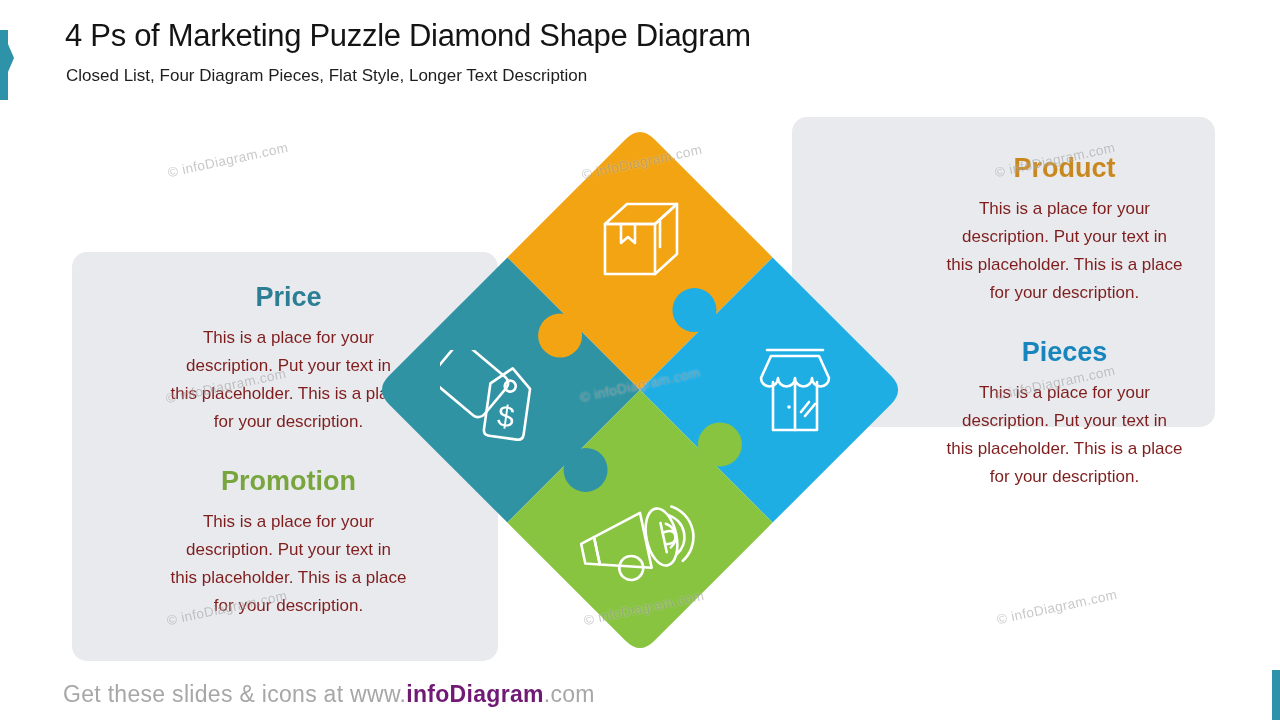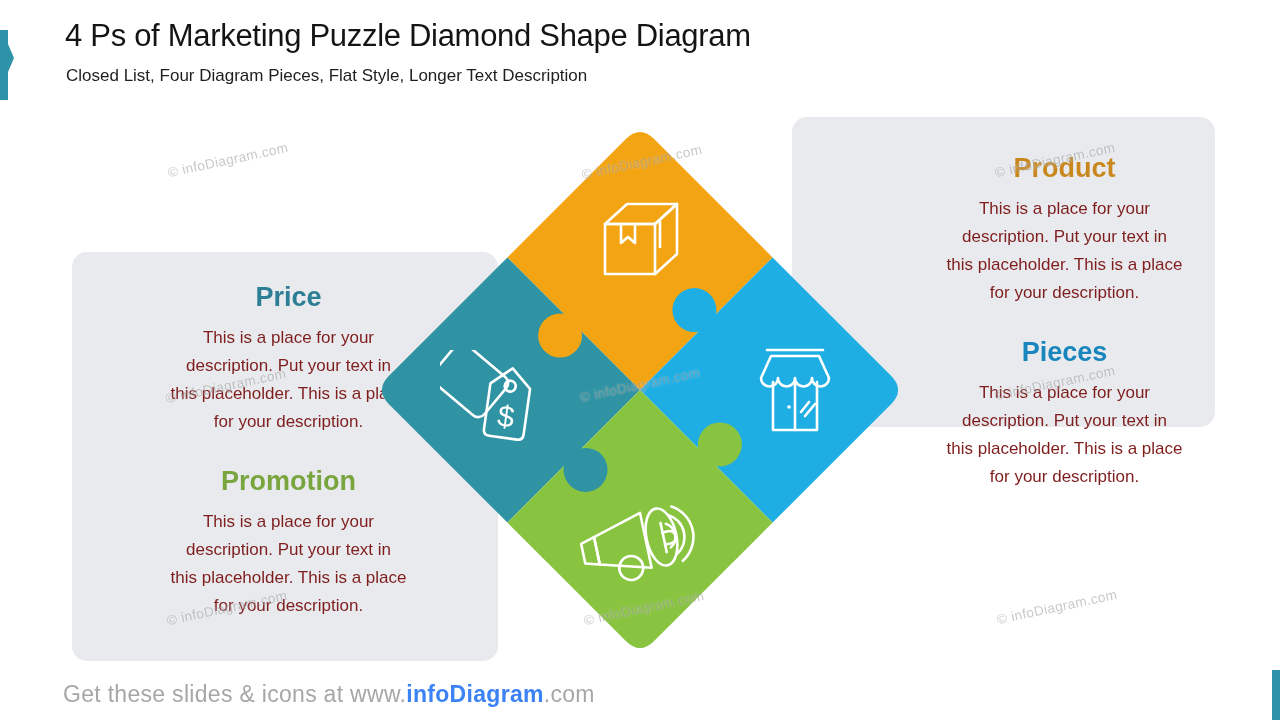--- a/index.html
+++ b/index.html
@@ -30,21 +30,21 @@
   .piece-icon{position:absolute;z-index:4;}
   .icon-stroke{fill:none;stroke:#ffffff;stroke-width:2.6;stroke-linecap:round;stroke-linejoin:round;}
 
   
   .wm{position:absolute;z-index:6;font-size:13.5px;letter-spacing:0.4px;color:rgba(125,125,125,0.42);
       text-shadow:0 0 2px rgba(255,255,255,0.45);white-space:nowrap;
       transform:translate(-50%,-50%) rotate(-12deg);}
 
   
   .footer{position:absolute;left:63px;top:681px;font-size:23px;color:#A7A7A7;letter-spacing:0.3px;}
-  .footer b{font-weight:700;color:#3b82f6;}
+  .footer b{font-weight:700;color:#701a75;}
   .footer-bar{position:absolute;left:1272px;top:670px;width:8px;height:50px;background:#2E93A8;}
 </style>
 </head>
 <body>
 
 <div class="slide">
 
   <svg class="accent-flag" width="18" height="74">
     <rect x="0" y="0" width="8" height="70" fill="#2E93A8"></rect>
     <polygon points="8,14 14,28 8,42" fill="#2E93A8"></polygon>

